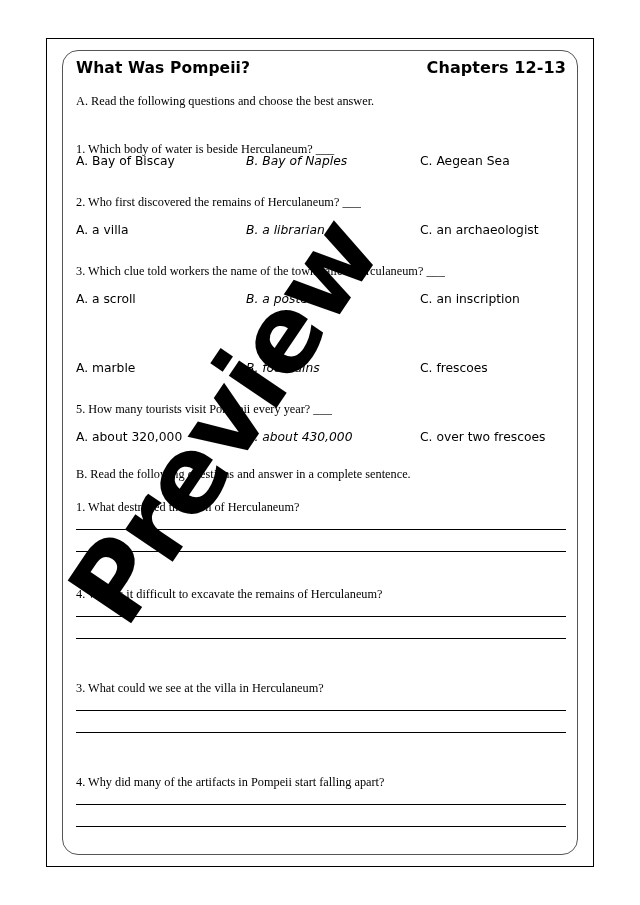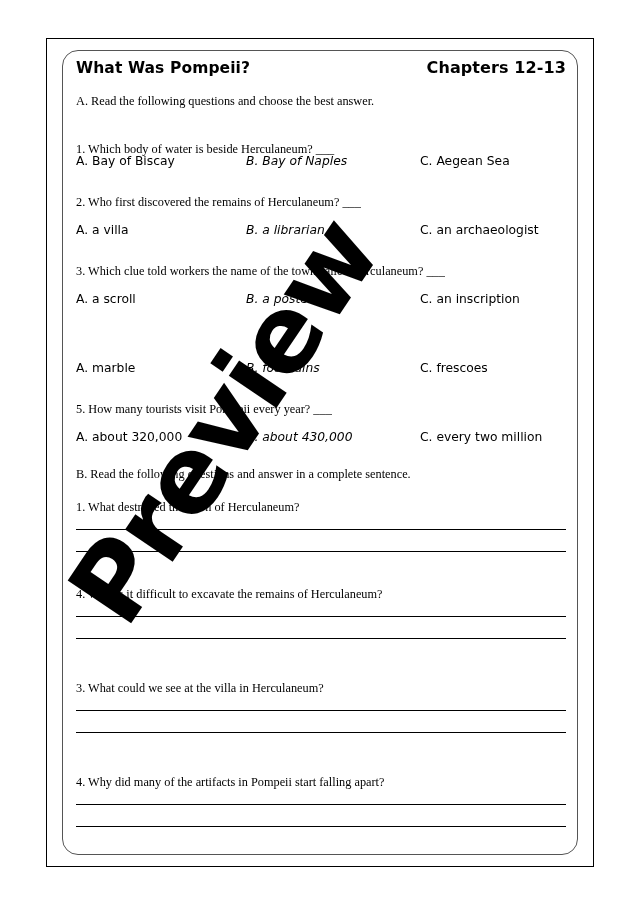--- a/index.html
+++ b/index.html
@@ -170,21 +170,21 @@
   <div class="options" style="top:311px;">
     <span class="opt-a">A. marble</span>
     <span class="opt-b">B. fountains</span>
     <span class="opt-c">C. frescoes</span>
   </div>
 
   <div class="line question" style="top:352px;">5. How many tourists visit Pompeii every year? ___</div>
   <div class="options" style="top:380px;">
     <span class="opt-a">A. about 320,000</span>
     <span class="opt-b">B. about 430,000</span>
-    <span class="opt-c">C. every two million</span>
+    <span class="opt-c">C. over two frescoes</span>
   </div>
 
   <div class="line section-head" style="top:417px;">B. Read the following questions and answer in a complete sentence.</div>
 
   <div class="line question" style="top:450px;">1. What destroyed the town of Herculaneum?</div>
   <div class="answer-rule" style="top:479px;"></div>
   <div class="answer-rule" style="top:501px;"></div>
 
   <div class="line question" style="top:537px;">4. Why is it difficult to excavate the remains of Herculaneum?</div>
   <div class="answer-rule" style="top:566px;"></div>

